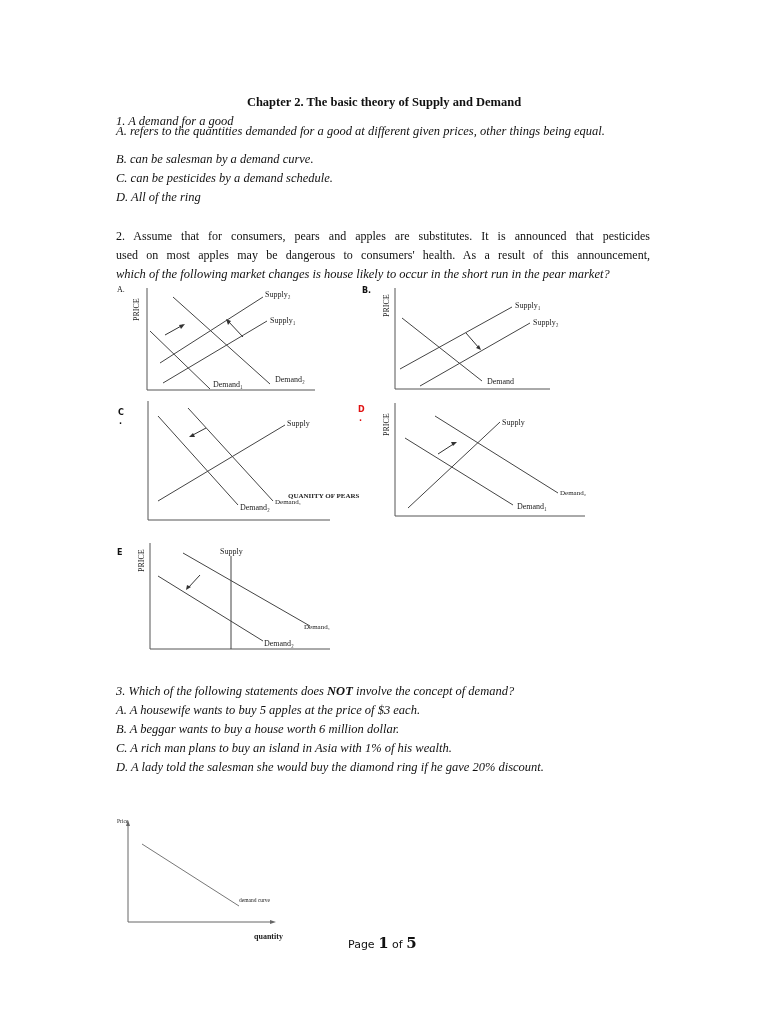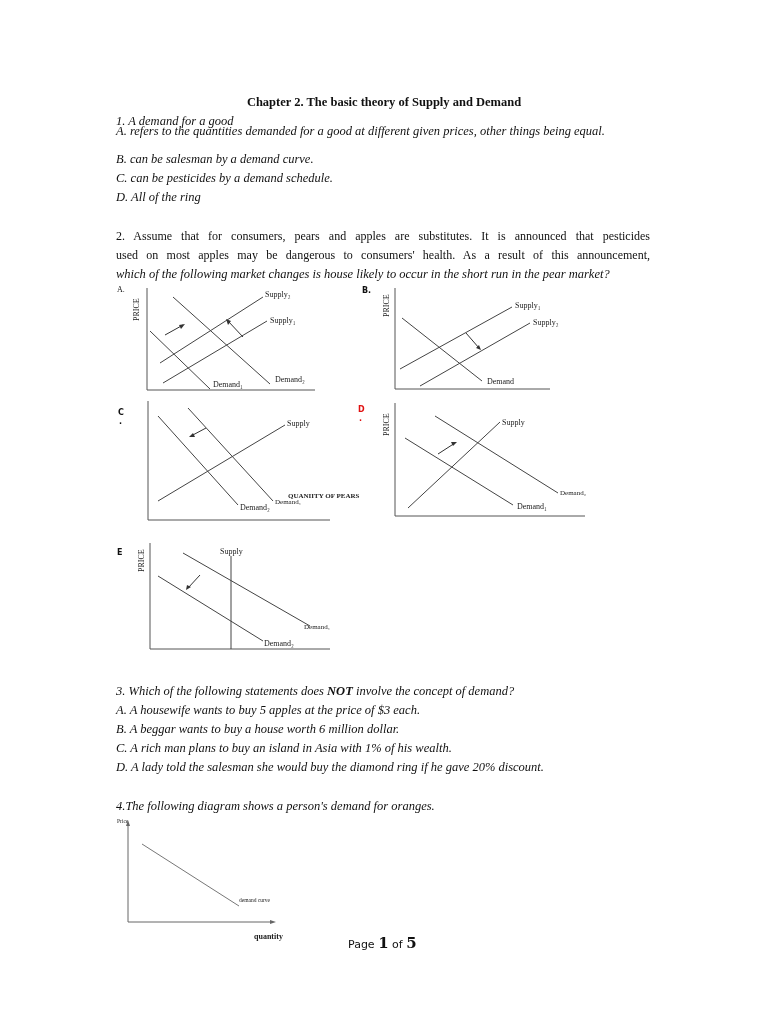--- a/index.html
+++ b/index.html
@@ -144,21 +144,20 @@
     <line x1="70" y1="35" x2="58" y2="48" stroke="#333" stroke-width="1"></line>
     <polygon points="56,50 57,45 61,47" fill="#333"></polygon>
   </svg>
 
   <div class="line" style="top:684px"><span>3. Which of the following statements does </span><b>NOT</b><span> involve the concept of demand?</span></div>
   <div class="line" style="top:703px">A. A housewife wants to buy 5 apples at the price of $3 each.</div>
   <div class="line" style="top:722px">B. A beggar wants to buy a house worth 6 million dollar.</div>
   <div class="line" style="top:741px">C. A rich man plans to buy an island in Asia with 1% of his wealth.</div>
   <div class="line" style="top:760px">D. A lady told the salesman she would buy the diamond ring if he gave 20% discount.</div>
 
-  <div class="line" style="top:799px">4.The following diagram shows a person's demand for oranges.</div>
 
   <svg class="graph" style="left:112px;top:814px" width="200" height="135" viewBox="0 0 200 135">
     <text x="5" y="9" font-size="5.5" font-family="DejaVu Sans, sans-serif">Price</text>
     <line x1="16" y1="10" x2="16" y2="108" stroke="#666" stroke-width="1"></line>
     <polygon points="16,6 14,12 18,12" fill="#666"></polygon>
     <line x1="16" y1="108" x2="160" y2="108" stroke="#666" stroke-width="1"></line>
     <polygon points="164,108 158,106 158,110" fill="#666"></polygon>
     <line x1="30" y1="30" x2="127" y2="92" stroke="#777" stroke-width="1"></line>
     <text x="127" y="88" font-size="5.5" font-family="DejaVu Sans, sans-serif">demand curve</text>
     <text x="142" y="125" font-size="8" font-weight="bold" font-family="DejaVu Sans, sans-serif">quantity</text>

